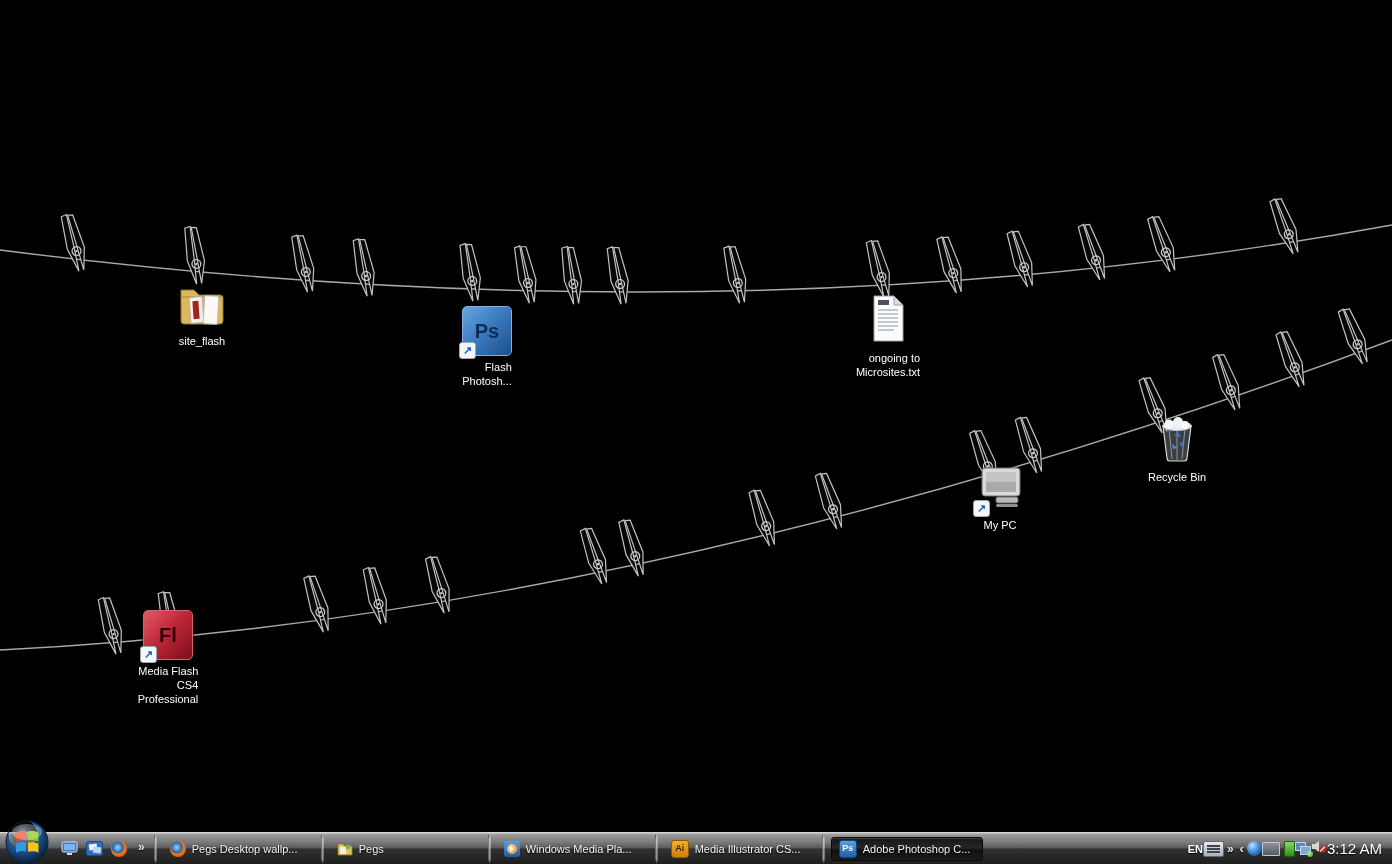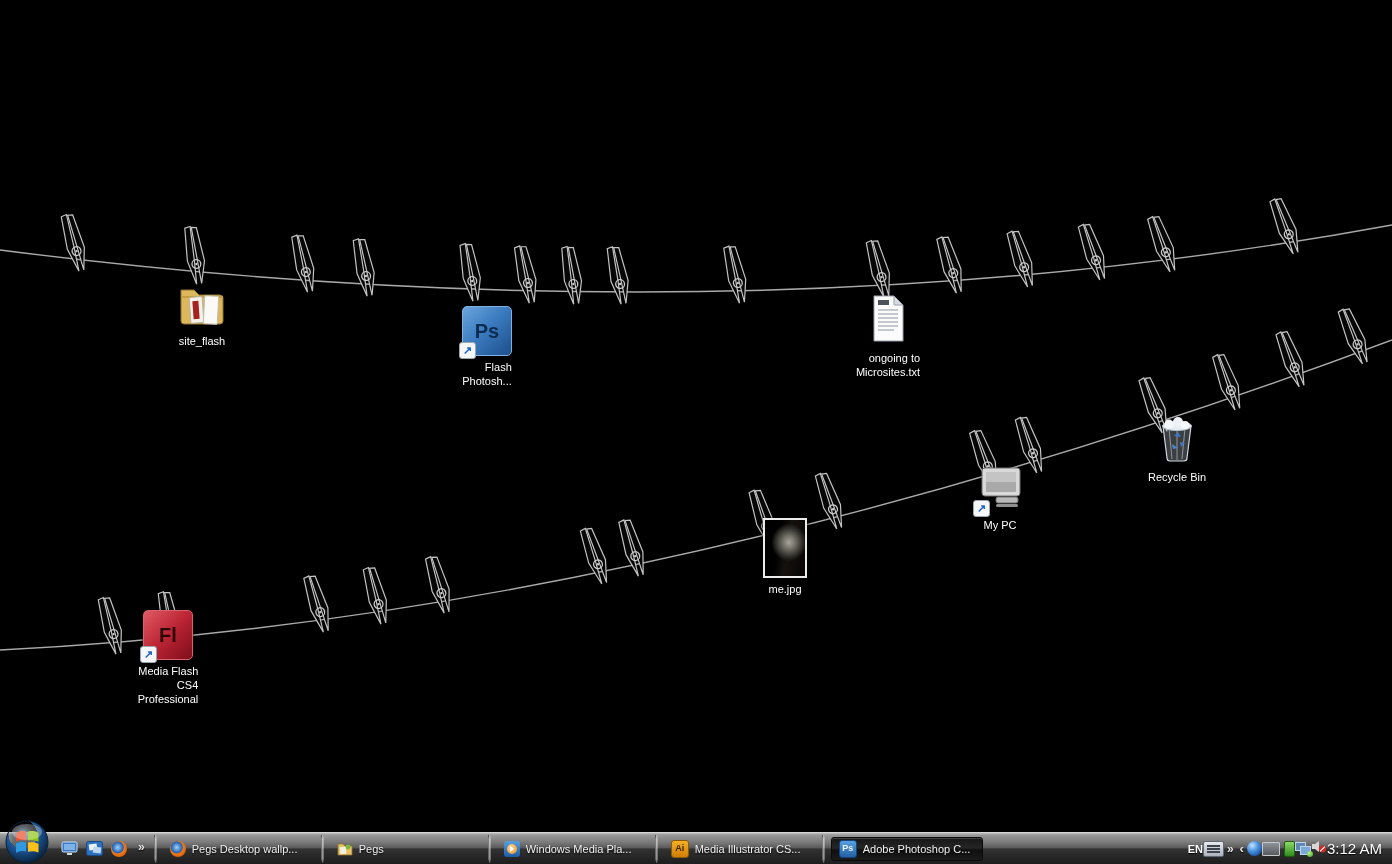--- a/index.html
+++ b/index.html
@@ -197,24 +197,20 @@
         <rect x="10" y="6" width="30" height="20" rx="1" fill="#a9a9a9"></rect>
         <rect x="10" y="6" width="30" height="10" fill="#c4c4c4"></rect>
         <rect x="20" y="31" width="22" height="6" rx="2" fill="#b9b9b9" stroke="#6f6f6f"></rect>
         <rect x="20" y="38" width="22" height="3" rx="1.5" fill="#8f8f8f"></rect>
       </svg>
       <div class="shortcut-badge">↗</div>
     </div>
     <div class="lbl">My PC</div>
   </div>
 
-  <div class="dicon" style="left:737px;top:518px">
-    <div class="art photo-frame mejpg-art"></div>
-    <div class="lbl">me.jpg</div>
-  </div>
 
   <div class="dicon" style="left:120px;top:610px">
     <div class="art">
       <div class="badge-sq fl-sq">Fl</div>
       <div class="shortcut-badge">↗</div>
     </div>
     <div class="lbl"><span>Media Flash</span><br>
       <span>CS4</span><br>
       <span>Professional</span></div>
   </div>

